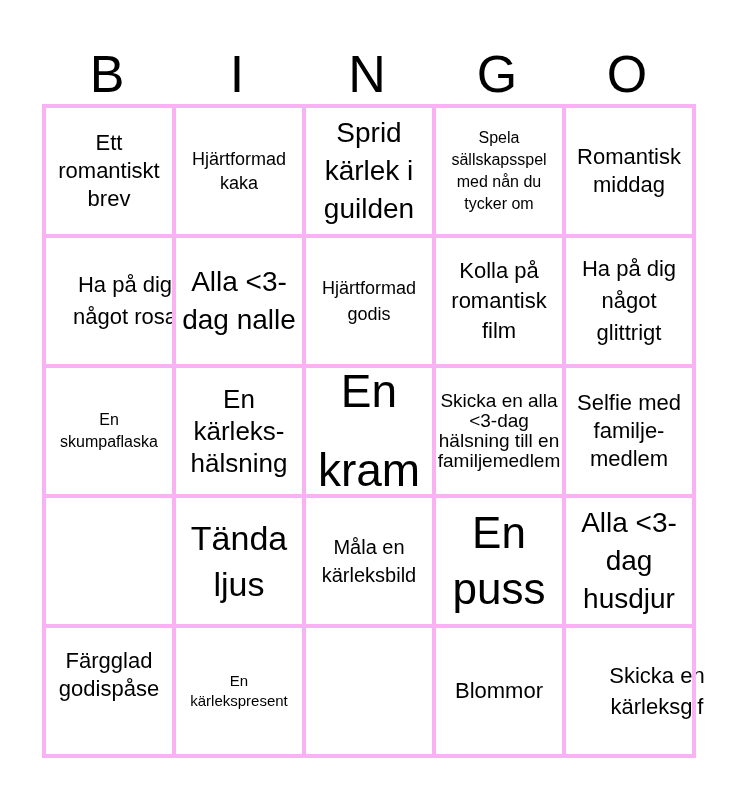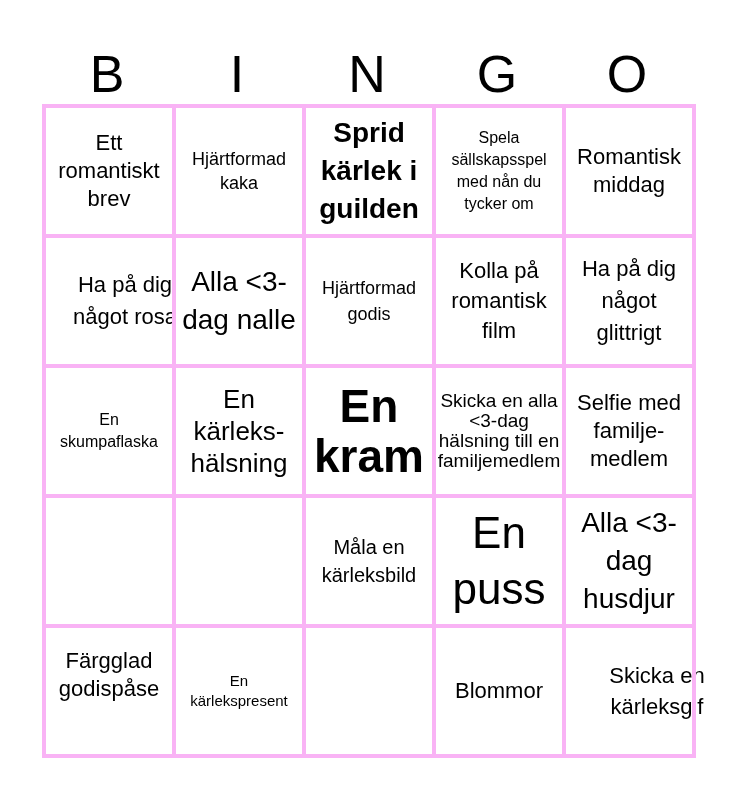--- a/index.html
+++ b/index.html
@@ -26,21 +26,21 @@
     <div class="hdr-letter" style="left: 520px;">O</div>
   </div>
 <div class="grid" id="grid">
     <div class="cell" style="left: 4px; top: 4px; border-radius: 30px;">
       <span style="font-size: 22px; line-height: 28px;">Ett romantiskt brev</span>
     </div>
     <div class="cell" style="left: 134px; top: 4px;">
       <span style="font-size: 18px; line-height: 24px;">Hjärtformad kaka</span>
     </div>
     <div class="cell" style="left: 264px; top: 4px;">
-      <span style="font-size: 28px; line-height: 38px; font-weight: bold;">Sprid kärlek i guilden</span>
+      <span style="font-size: 28px; line-height: 38px;">Sprid kärlek i guilden</span>
     </div>
     <div class="cell" style="left: 394px; top: 4px;">
       <span style="font-size: 16px; line-height: 22px;">Spela sällskapsspel med nån du tycker om</span>
     </div>
     <div class="cell" style="left: 524px; top: 4px;">
       <span style="font-size: 22px; line-height: 28px;">Romantisk middag</span>
     </div>
     <div class="cell" style="left: 20px; top: 134px;">
       <span style="font-size: 22px; line-height: 32px;">Ha på dig något rosa</span>
     </div>
@@ -56,27 +56,30 @@
     <div class="cell" style="left: 524px; top: 134px;">
       <span style="font-size: 22px; line-height: 32px;">Ha på dig något glittrigt</span>
     </div>
     <div class="cell" style="left: 4px; top: 264px;">
       <span style="font-size: 16px; line-height: 22px;">En skumpaflaska</span>
     </div>
     <div class="cell" style="left: 134px; top: 264px;">
       <span style="font-size: 26px; line-height: 32px;">En kärleks-hälsning</span>
     </div>
     <div class="cell" style="left: 264px; top: 264px;">
-      <span style="font-size: 46px; line-height: 50px; font-weight: bold;">En kram</span>
+      <span style="font-size: 46px; line-height: 79px;">En kram</span>
     </div>
     <div class="cell" style="left: 394px; top: 264px;">
       <span style="font-size: 19px; line-height: 20px;">Skicka en alla &lt;3-dag hälsning till en familjemedlem</span>
     </div>
     <div class="cell" style="left: 524px; top: 264px;">
       <span style="font-size: 22px; line-height: 28px;">Selfie med familje-medlem</span>
+    </div>
+    <div class="cell" style="left: 134px; top: 394px;">
+      <span style="font-size: 34px; line-height: 46px;">Tända ljus</span>
     </div>
     <div class="cell" style="left: 264px; top: 394px;">
       <span style="font-size: 20px; line-height: 28px;">Måla en kärleksbild</span>
     </div>
     <div class="cell" style="left: 394px; top: 394px;">
       <span style="font-size: 44px; line-height: 56px;">En puss</span>
     </div>
     <div class="cell" style="left: 524px; top: 394px;">
       <span style="font-size: 28px; line-height: 38px;">Alla &lt;3-dag husdjur</span>
     </div>

